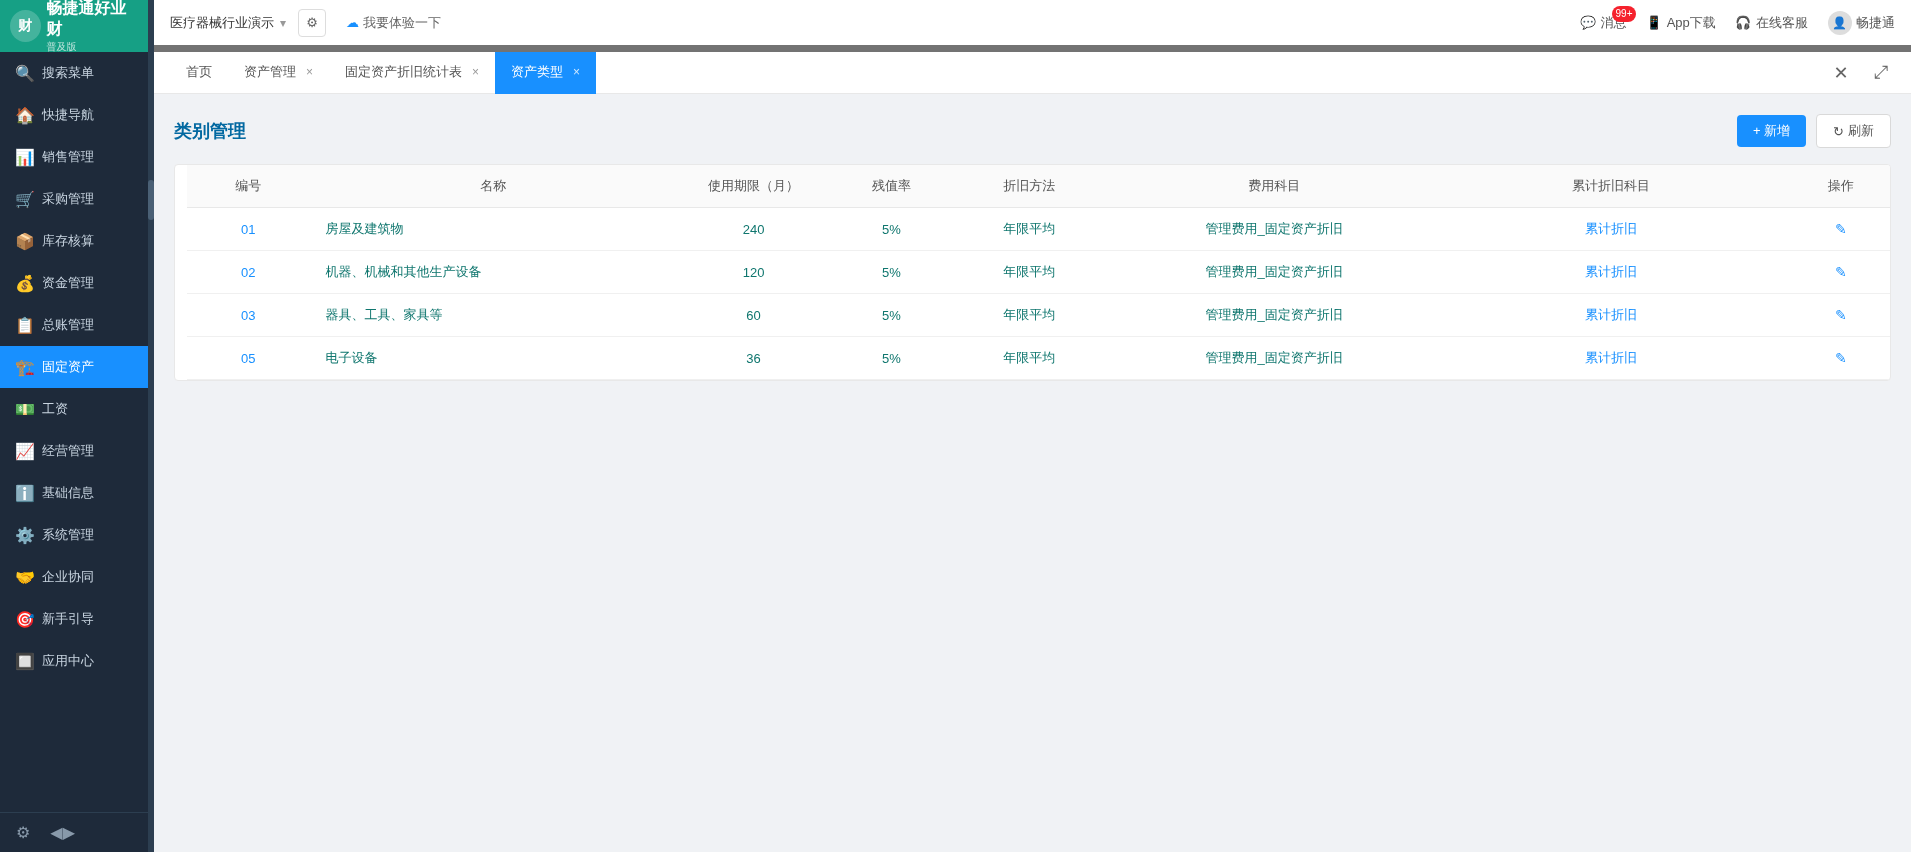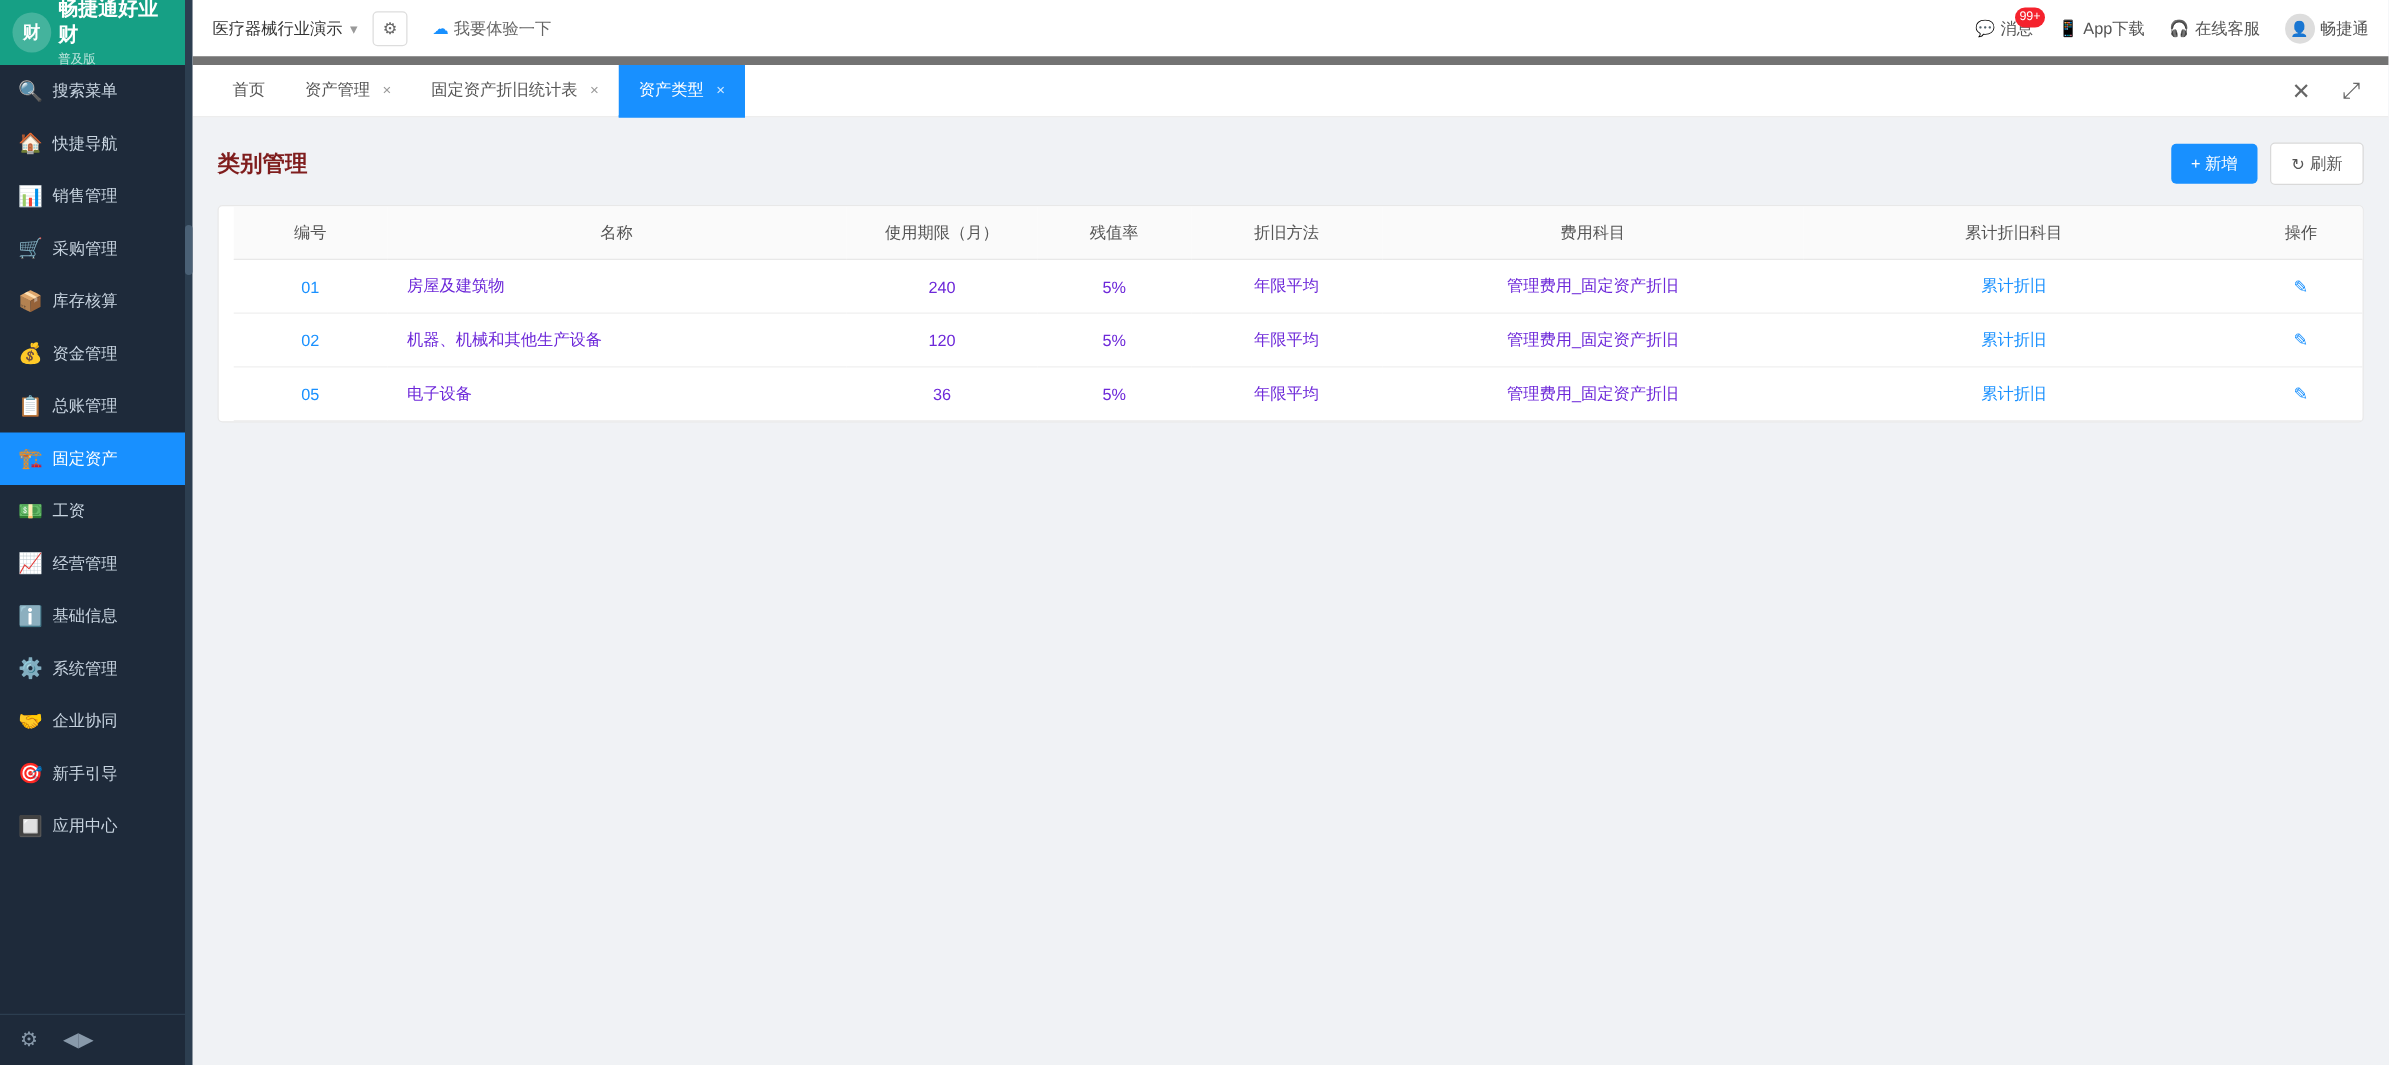--- a/index.html
+++ b/index.html
@@ -217,21 +217,21 @@
     }
     .page-header {
       display: flex;
       align-items: center;
       justify-content: space-between;
       margin-bottom: 16px;
     }
     .page-title {
       font-size: 18px;
       font-weight: bold;
-      color: #7f1d1d;
+      color: #0369a1;
     }
     .page-actions {
       display: flex;
       align-items: center;
       gap: 10px;
     }
     .btn-primary {
       background: #1890ff;
       color: white;
       border: none;
@@ -279,21 +279,21 @@
       font-size: 13px;
       border-bottom: 1px solid #e8e8e8;
     }
     tbody tr {
       border-bottom: 1px solid #f0f0f0;
     }
     tbody td {
       padding: 12px 8px;
       text-align: center;
       font-size: 13px;
-      color: #6d28d9;
+      color: #0f766e;
     }
     .td-link { color: #1890ff; cursor: pointer; }
     .td-action {
       color: #1890ff;
       cursor: pointer;
       font-size: 14px;
     }
     .col-number { width: 80px; }
     .col-name { width: 240px; text-align: left; }
     .col-period { width: 100px; }
@@ -488,20 +488,30 @@
       <td class="col-number td-link">02</td>
       <td class="col-name">机器、机械和其他生产设备</td>
       <td class="col-period">120</td>
       <td class="col-residual">5%</td>
       <td class="col-method">年限平均</td>
       <td class="col-expense">管理费用_固定资产折旧</td>
       <td class="col-accum td-link">累计折旧</td>
       <td class="col-action td-action">✎</td>
     </tr>
             <tr>
+      <td class="col-number td-link">03</td>
+      <td class="col-name">器具、工具、家具等</td>
+      <td class="col-period">60</td>
+      <td class="col-residual">5%</td>
+      <td class="col-method">年限平均</td>
+      <td class="col-expense">管理费用_固定资产折旧</td>
+      <td class="col-accum td-link">累计折旧</td>
+      <td class="col-action td-action">✎</td>
+    </tr>
+            <tr>
       <td class="col-number td-link">05</td>
       <td class="col-name">电子设备</td>
       <td class="col-period">36</td>
       <td class="col-residual">5%</td>
       <td class="col-method">年限平均</td>
       <td class="col-expense">管理费用_固定资产折旧</td>
       <td class="col-accum td-link">累计折旧</td>
       <td class="col-action td-action">✎</td>
     </tr>
           </tbody>

